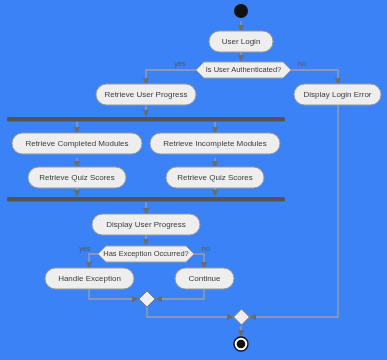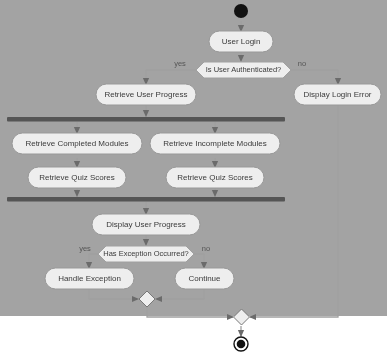--- a/index.html
+++ b/index.html
@@ -10,22 +10,22 @@
   }
   body {
     width: 387px;
     height: 360px;
     font-family: "Liberation Sans", sans-serif;
     overflow: hidden;
   }
   #diagram-root {
     position: relative;
     width: 387px;
-    height: 316px;
-    background: #a3a3a3;
+    height: 360px;
+    background: #3b82f6;
   }
   #diagram-svg {
     position: absolute;
     left: 0;
     top: 0;
     width: 387px;
     height: 360px;
     display: block;
   }
   .node-label {

